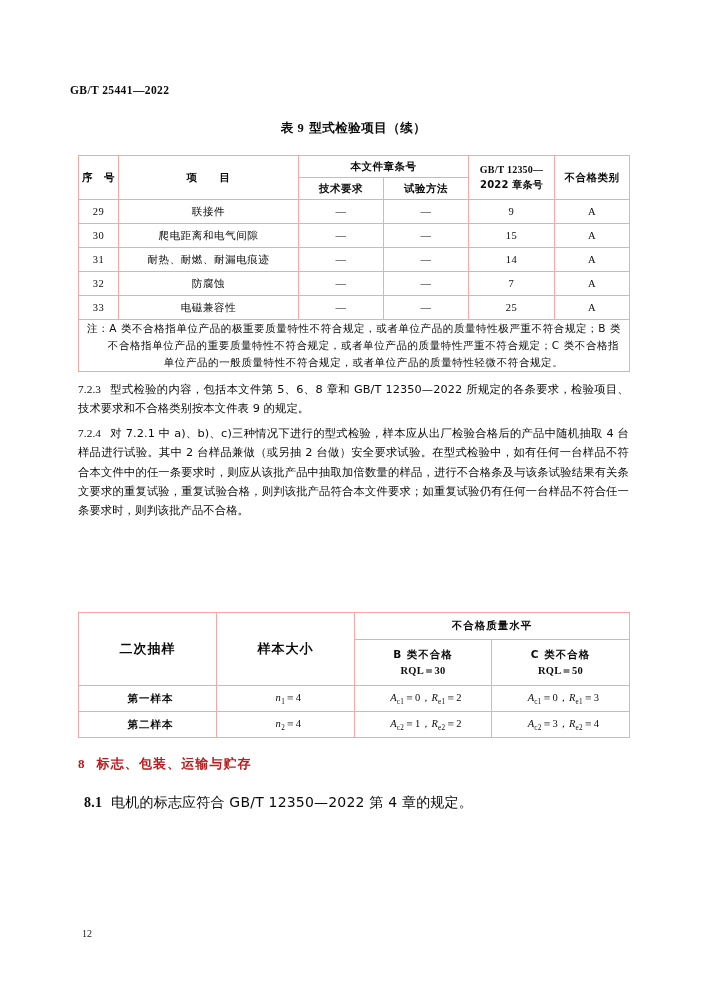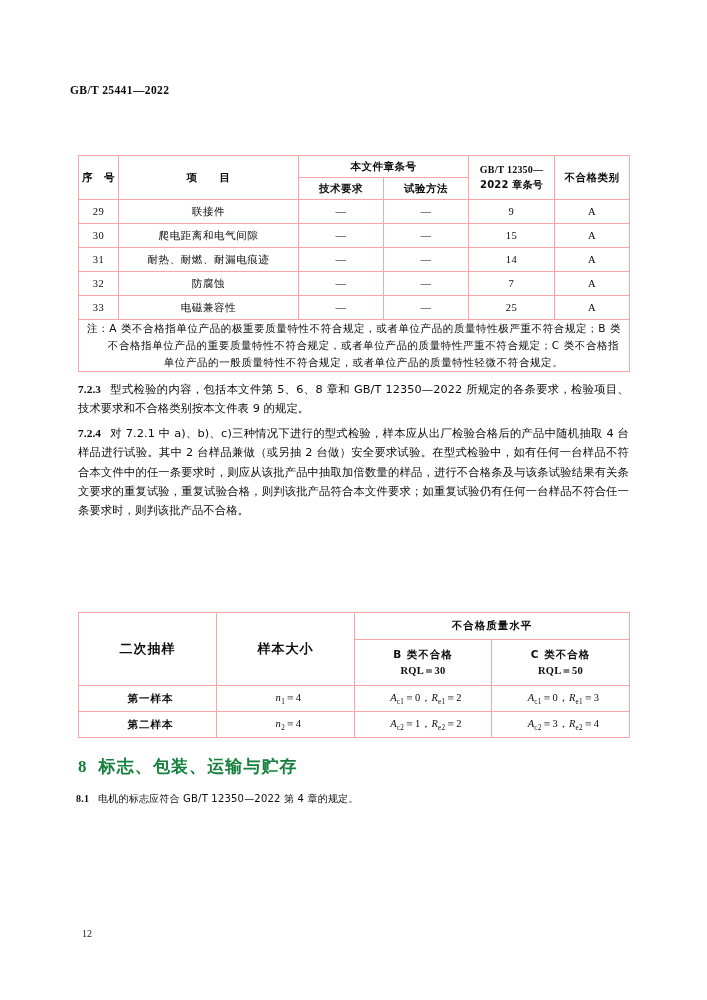--- a/index.html
+++ b/index.html
@@ -105,43 +105,43 @@
     position:absolute;
     left:78px;
     width:551px;
     font-size:11.3px;
     line-height:1.62;
     color:#0b0b0b;
     text-align:justify;
     text-justify:inter-ideograph;
     letter-spacing:0.1px;
   }
-  .para .cnum{font-weight:bold;font-family:"Liberation Serif","DejaVu Serif",serif;margin-right:9px;}
+  .para .cnum{font-weight:normal;font-family:"Liberation Serif","DejaVu Serif",serif;margin-right:9px;}
   #p723{top:380px;}
   #p724{top:424px;}
   #p725{top:519px;}
 
   .sec-head{
     position:absolute;
     left:78px;
-    font-size:17px;
+    font-size:13px;
     font-weight:bold;
     letter-spacing:1.1px;
-    color:#15803d;
+    color:#b91c1c;
   }
   #sec8{top:755px;}
   #sec8 .snum{margin-right:11px;}
 
   #p81{top:791px;}
   #p82{top:814px;}
   .clause{
     position:absolute;
-    left:76px;
+    left:84px;
     width:551px;
-    font-size:10px;
+    font-size:14px;
     line-height:1.6;
     color:#0b0b0b;
     letter-spacing:0.2px;
   }
   .clause .cnum{font-weight:bold;margin-right:9px;}
 
   .folio{
     position:absolute;
     left:82px;top:928px;
     font-size:10px;
@@ -151,20 +151,23 @@
   }
   .cjk{font-family:"DejaVu Sans","Liberation Sans",sans-serif;}
 </style>
 </head>
 <body>
 
 <div class="page">
 
   <div class="running-head">GB/T 25441—2022</div>
 
+  <div class="table-caption" id="cap9">
+    <span class="cap-num">表 9</span><span class="cjk">型式检验项目（续）</span>
+  </div>
 
   <table class="std-table" id="table9">
     <colgroup>
       <col style="width:40px">
         <col style="width:180px">
         <col style="width:85px">
       <col style="width:85px">
         <col style="width:86px">
         <col style="width:75px">
     </colgroup>

